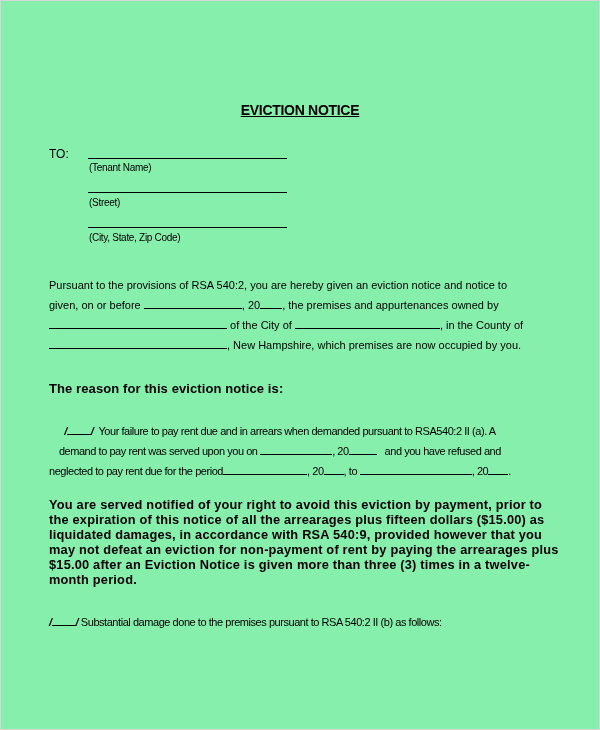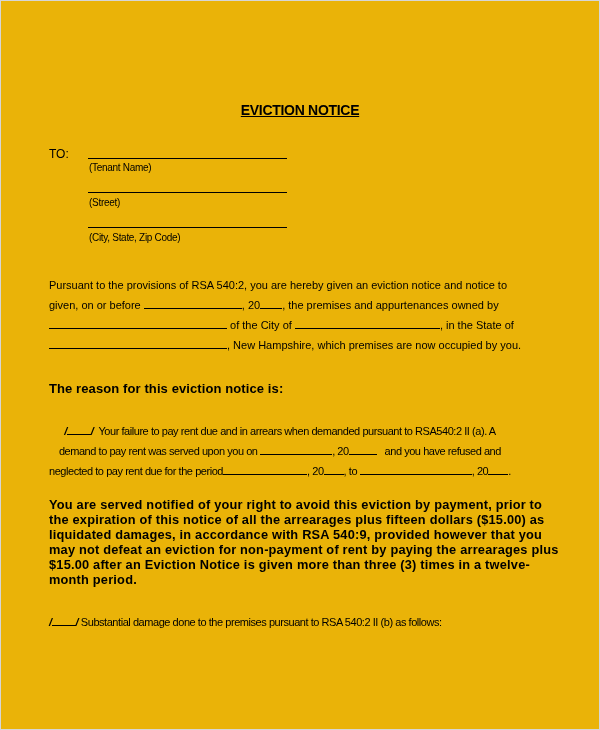--- a/index.html
+++ b/index.html
@@ -1,19 +1,19 @@
 <!DOCTYPE html>
 <html><head>
 <meta charset="utf-8">
 <style>
   html, body { margin: 0; padding: 0; background: #ffffff; }
   body { width: 600px; height: 730px; position: relative; overflow: hidden; }
   .page {
     position: absolute; left: 0; top: 0; width: 598px; height: 728px;
-    border: 1px solid #d6d6d6; background: #eab308;
+    border: 1px solid #d6d6d6; background: #86efac;
     font-family: "Liberation Sans", sans-serif; color: #000;
   }
   .title {
     position: absolute; left: 0; width: 100%; top: 101px; text-align: center;
     font-weight: bold; font-size: 14px; text-decoration: underline; letter-spacing: -0.3px;
   }
   .to-label { position: absolute; left: 48px; top: 146px; font-size: 12px; }
   .addr-line { position: absolute; left: 87px; width: 199px; height: 0; border-top: 1px solid #000; }
   .addr-caption { position: absolute; left: 88px; font-size: 10px; letter-spacing: -0.3px; }
   .para { position: absolute; left: 48px; font-size: 11px; line-height: 20px; white-space: nowrap; }
@@ -43,21 +43,21 @@
 
   <div class="para" style="top:274px">
     <div>Pursuant to the provisions of RSA 540:2, you are hereby given an eviction notice and notice to</div>
     <div>
       <span>given, on or before</span>
       <span class="blank" style="width:98px"></span><span>, 20</span><span class="blank" style="width:22px"></span><span>, the premises and appurtenances owned by</span>
     </div>
     <div>
       <span class="blank" style="width:178px"></span>
       <span>of the City of</span>
-      <span class="blank" style="width:145px"></span><span>, in the State of</span>
+      <span class="blank" style="width:145px"></span><span>, in the County of</span>
     </div>
     <div>
       <span class="blank" style="width:178px"></span><span>, New Hampshire, which premises are now occupied by you.</span>
     </div>
   </div>
 
   <div class="reason-head">The reason for this eviction notice is:</div>
 
   <div class="para cond" style="top:420px">
     <div>

